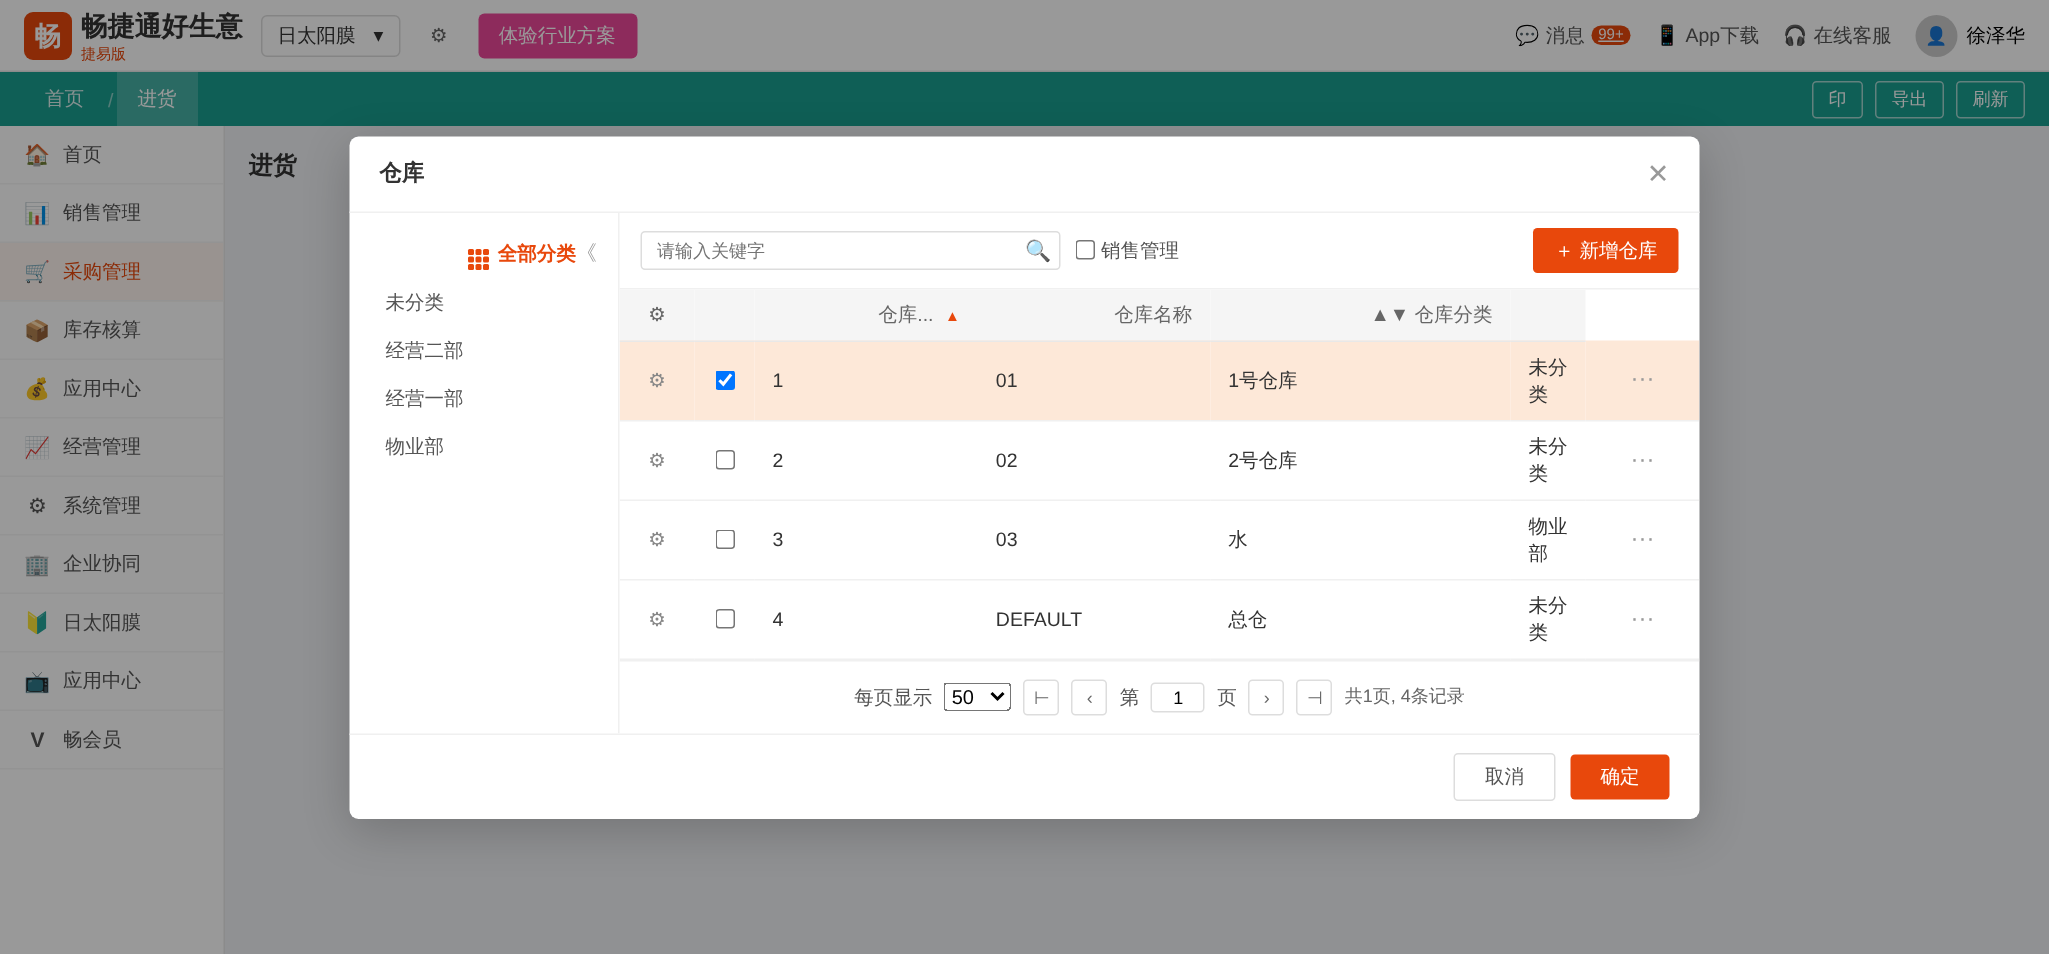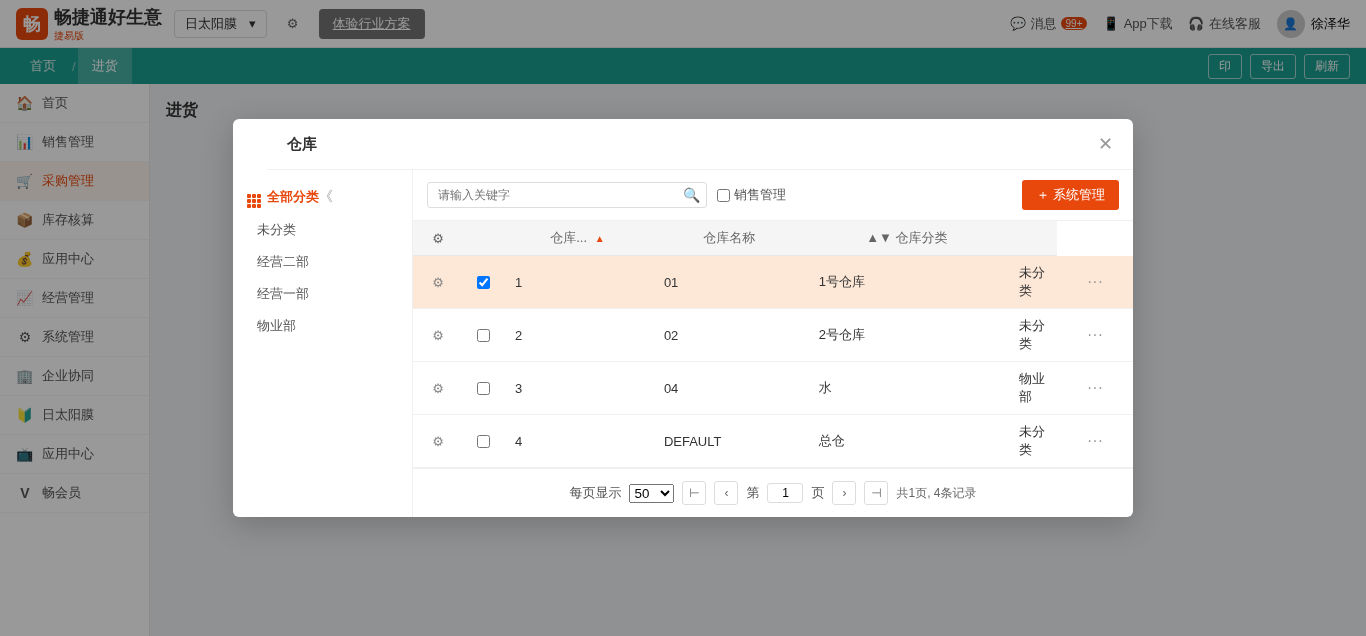--- a/index.html
+++ b/index.html
@@ -15,21 +15,21 @@
       padding: 0 16px;
       justify-content: space-between;
       position: relative;
       z-index: 10;
     }
     .top-header-left { display: flex; align-items: center; gap: 12px; }
     .logo-area { display: flex; align-items: center; gap: 6px; }
     .logo-icon { width: 32px; height: 32px; background: #e8480c; border-radius: 6px; display: flex; align-items: center; justify-content: center; color: #fff; font-size: 18px; font-weight: bold; }
     .branch-selector { display: flex; align-items: center; gap: 12px; padding: 4px 10px; border: 1px solid #ddd; border-radius: 4px; cursor: pointer; color: #333; font-size: 13px; }
     .settings-icon { width: 28px; height: 28px; display: flex; align-items: center; justify-content: center; cursor: pointer; color: #666; }
-    .trial-btn { background: #737373; color: #fff; border: none; padding: 6px 14px; border-radius: 4px; cursor: pointer; font-size: 13px; text-decoration: underline; }
+    .trial-btn { background: #ec4899; color: #fff; border: none; padding: 6px 14px; border-radius: 4px; cursor: pointer; font-size: 13px; }
     .top-header-right { display: flex; align-items: center; gap: 16px; }
     .header-action { display: flex; align-items: center; gap: 4px; cursor: pointer; color: #555; font-size: 13px; }
     .badge { background: #e8480c; color: #fff; border-radius: 10px; padding: 1px 5px; font-size: 10px; text-decoration: underline; }
     .user-area { display: flex; align-items: center; gap: 6px; cursor: pointer; }
     .user-avatar { width: 28px; height: 28px; border-radius: 50%; background: #ccc; overflow: hidden; display: flex; align-items: center; justify-content: center; font-size: 12px; color: #666; }
 
     
     .sub-nav {
       height: 36px;
       background: #1a9e8f;
@@ -66,37 +66,36 @@
       display: flex;
       flex-direction: column;
       max-height: 580px;
     }
     .modal-header {
       display: flex;
       align-items: center;
       justify-content: space-between;
       padding: 14px 20px;
       border-bottom: 1px solid #f0f0f0;
-      margin-left: 34px;
     }
     .modal-title { font-size: 15px; font-weight: bold; color: #333; }
     .modal-close { cursor: pointer; color: #999; font-size: 18px; }
     .modal-body { display: flex; flex: 1; overflow: hidden; }
 
     
     .category-panel {
       width: 180px;
       border-right: 1px solid #f0f0f0;
       padding: 10px 0;
       flex-shrink: 0;
     }
     .category-header {
       display: flex;
       align-items: center;
-      justify-content: flex-start;
+      justify-content: flex-end;
       padding: 6px 14px;
       cursor: pointer;
     }
     .category-title-row { display: flex; align-items: center; gap: 6px; color: #e8480c; font-size: 13px; font-weight: bold; }
     .collapse-btn { color: #999; font-size: 14px; cursor: pointer; }
     .category-item { padding: 7px 24px; cursor: pointer; color: #555; font-size: 13px; }
 
     
     .table-panel { flex: 1; display: flex; flex-direction: column; overflow: hidden; }
     .table-toolbar {
@@ -110,21 +109,21 @@
     .search-input-wrap input { width: 100%; padding: 5px 28px 5px 10px; border: 1px solid #ddd; border-radius: 3px; font-size: 12px; outline: none; color: #555; }
     .search-icon-btn { position: absolute; right: 6px; top: 50%; transform: translateY(-50%); color: #999; cursor: pointer; font-size: 14px; }
     .show-disabled { display: flex; align-items: center; gap: 4px; color: #555; font-size: 13px; cursor: pointer; }
     .add-btn { background: #e8480c; color: #fff; border: none; padding: 6px 14px; border-radius: 3px; cursor: pointer; font-size: 13px; margin-left: auto; }
 
     
     .data-table { width: 100%; border-collapse: collapse; font-size: 13px; }
     .data-table th {
       background: #f5f5f5;
       padding: 8px 12px;
-      text-align: center;
+      text-align: right;
       color: #666;
       font-weight: normal;
       border-bottom: 1px solid #e8e8e8;
       white-space: nowrap;
     }
     .data-table td {
       padding: 8px 12px;
       border-bottom: 1px solid #f0f0f0;
       color: #333;
     }
@@ -321,21 +320,21 @@
 
         <div class="table-toolbar">
           <div class="search-input-wrap">
             <input type="text" placeholder="请输入关键字" style="">
             <span class="search-icon-btn">🔍</span>
           </div>
           <label class="show-disabled">
             <input type="checkbox" style="">
             <span>销售管理</span>
           </label>
-          <button class="add-btn">＋ 系统管理</button>
+          <button class="add-btn">＋ 新增仓库</button>
         </div>
 
         <div style="flex:1;overflow:auto;">
           <table class="data-table">
             <thead>
               <tr>
                 <th class="settings-col" style="width:50px;">⚙</th>
                 <th style="width:40px;"></th>
                 <th>
                   仓库... <span class="sort-icon">▲</span>
@@ -381,21 +380,21 @@
                 <tr>
       <td class="settings-col">
                     <div class="gear-cell">⚙</div>
                   </td>
       <td>
                     <div class="checkbox-cell">
                       <input type="checkbox" style="">
                     </div>
                   </td>
       <td>3</td>
-      <td>04</td>
+      <td>03</td>
       <td>水</td>
       <td>物业部</td>
       <td class="actions-col">···</td>
     </tr>
                 <tr>
       <td class="settings-col">
                     <div class="gear-cell">⚙</div>
                   </td>
       <td>
                     <div class="checkbox-cell">
@@ -421,14 +420,18 @@
           <span>第</span>
           <input type="text" class="page-input" value="1" style="">
           <span>页</span>
           <button class="page-btn">›</button>
           <button class="page-btn">⊣</button>
           <span class="page-info">共1页, 4条记录</span>
         </div>
       </div>
     </div>
 
+    <div class="modal-footer">
+      <button class="cancel-btn">取消</button>
+      <button class="confirm-btn">确定</button>
+    </div>
   </div>
 </div>
 
 </body></html>

